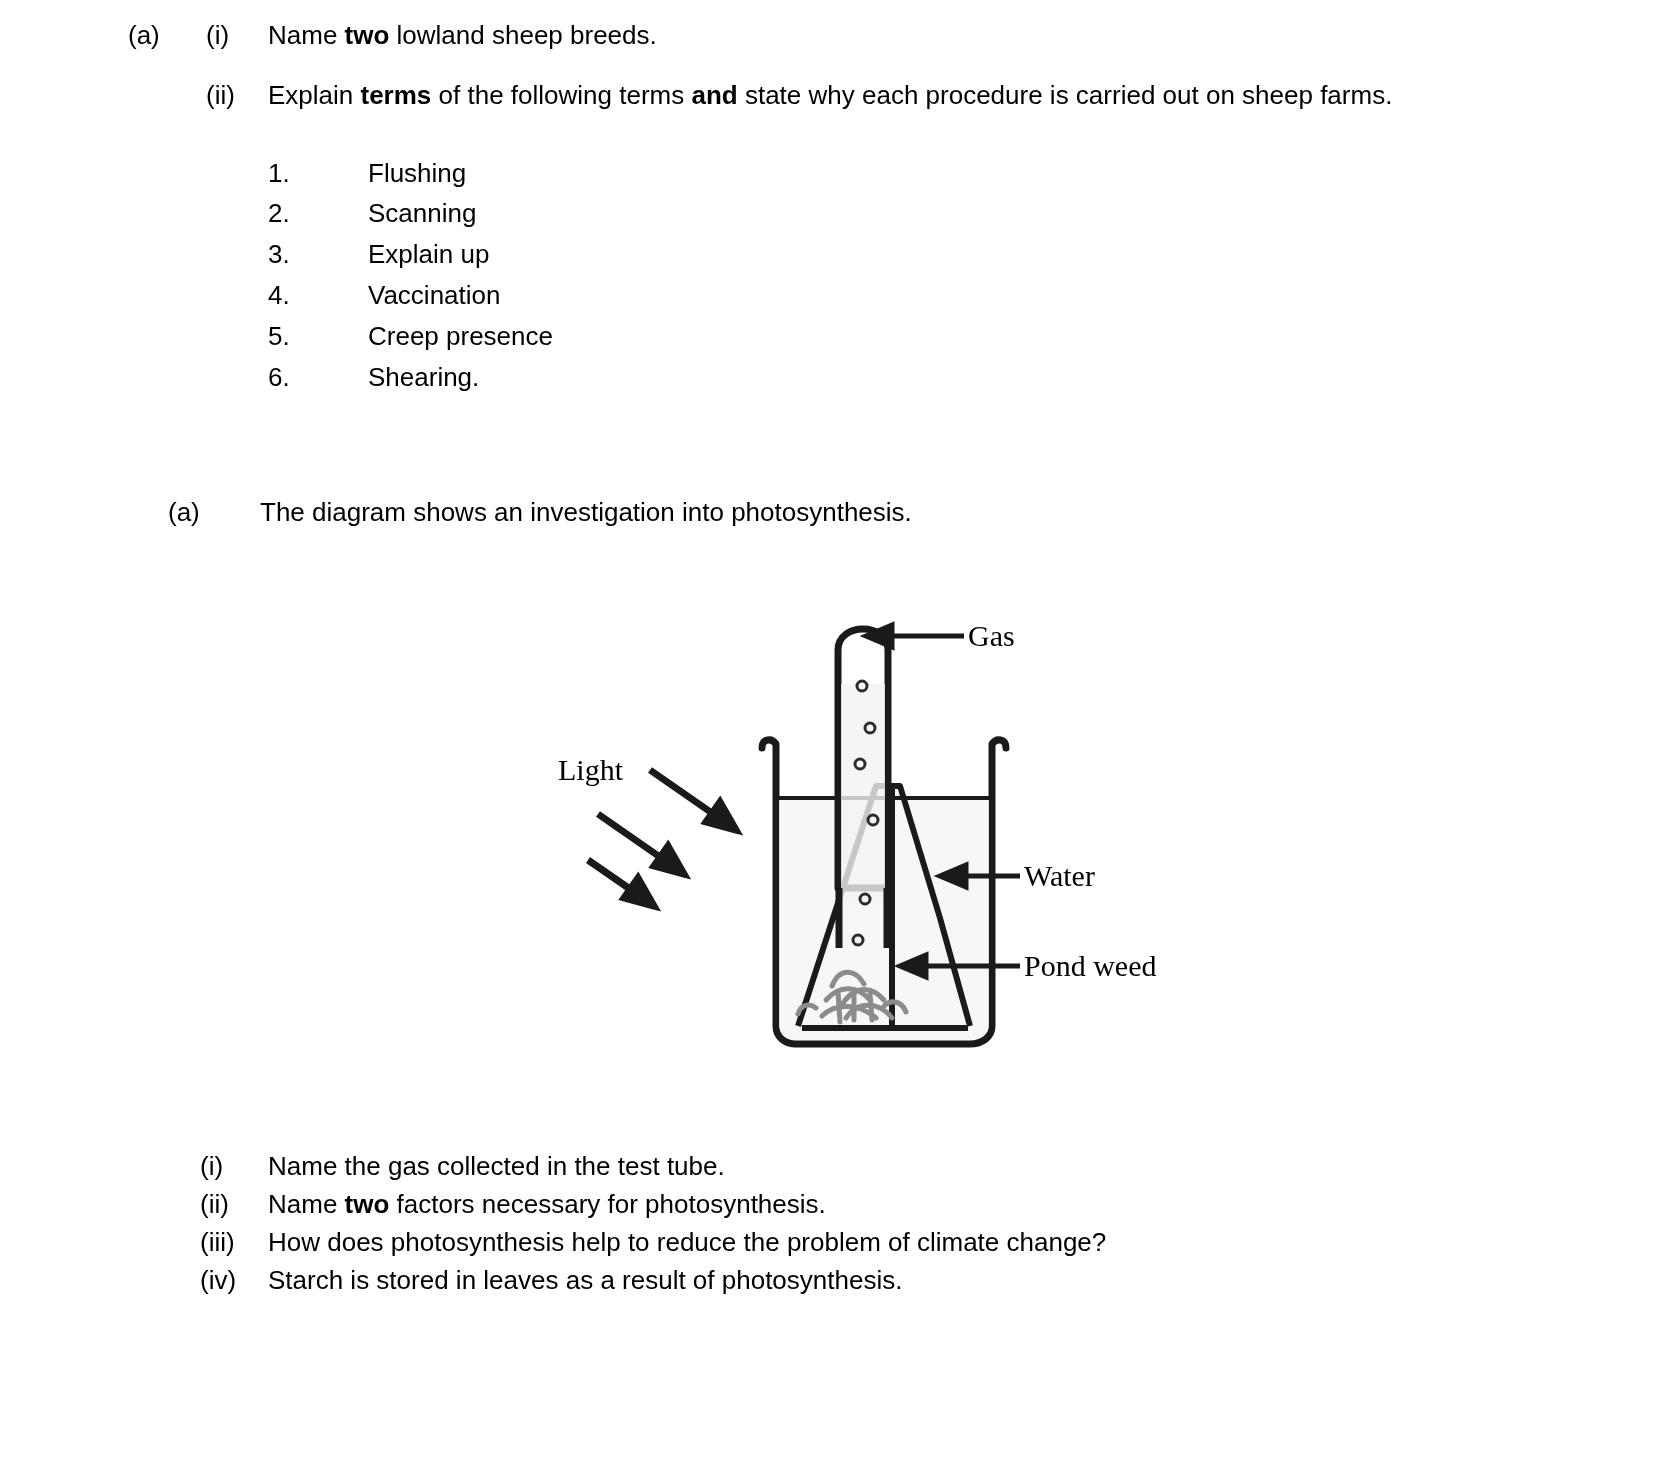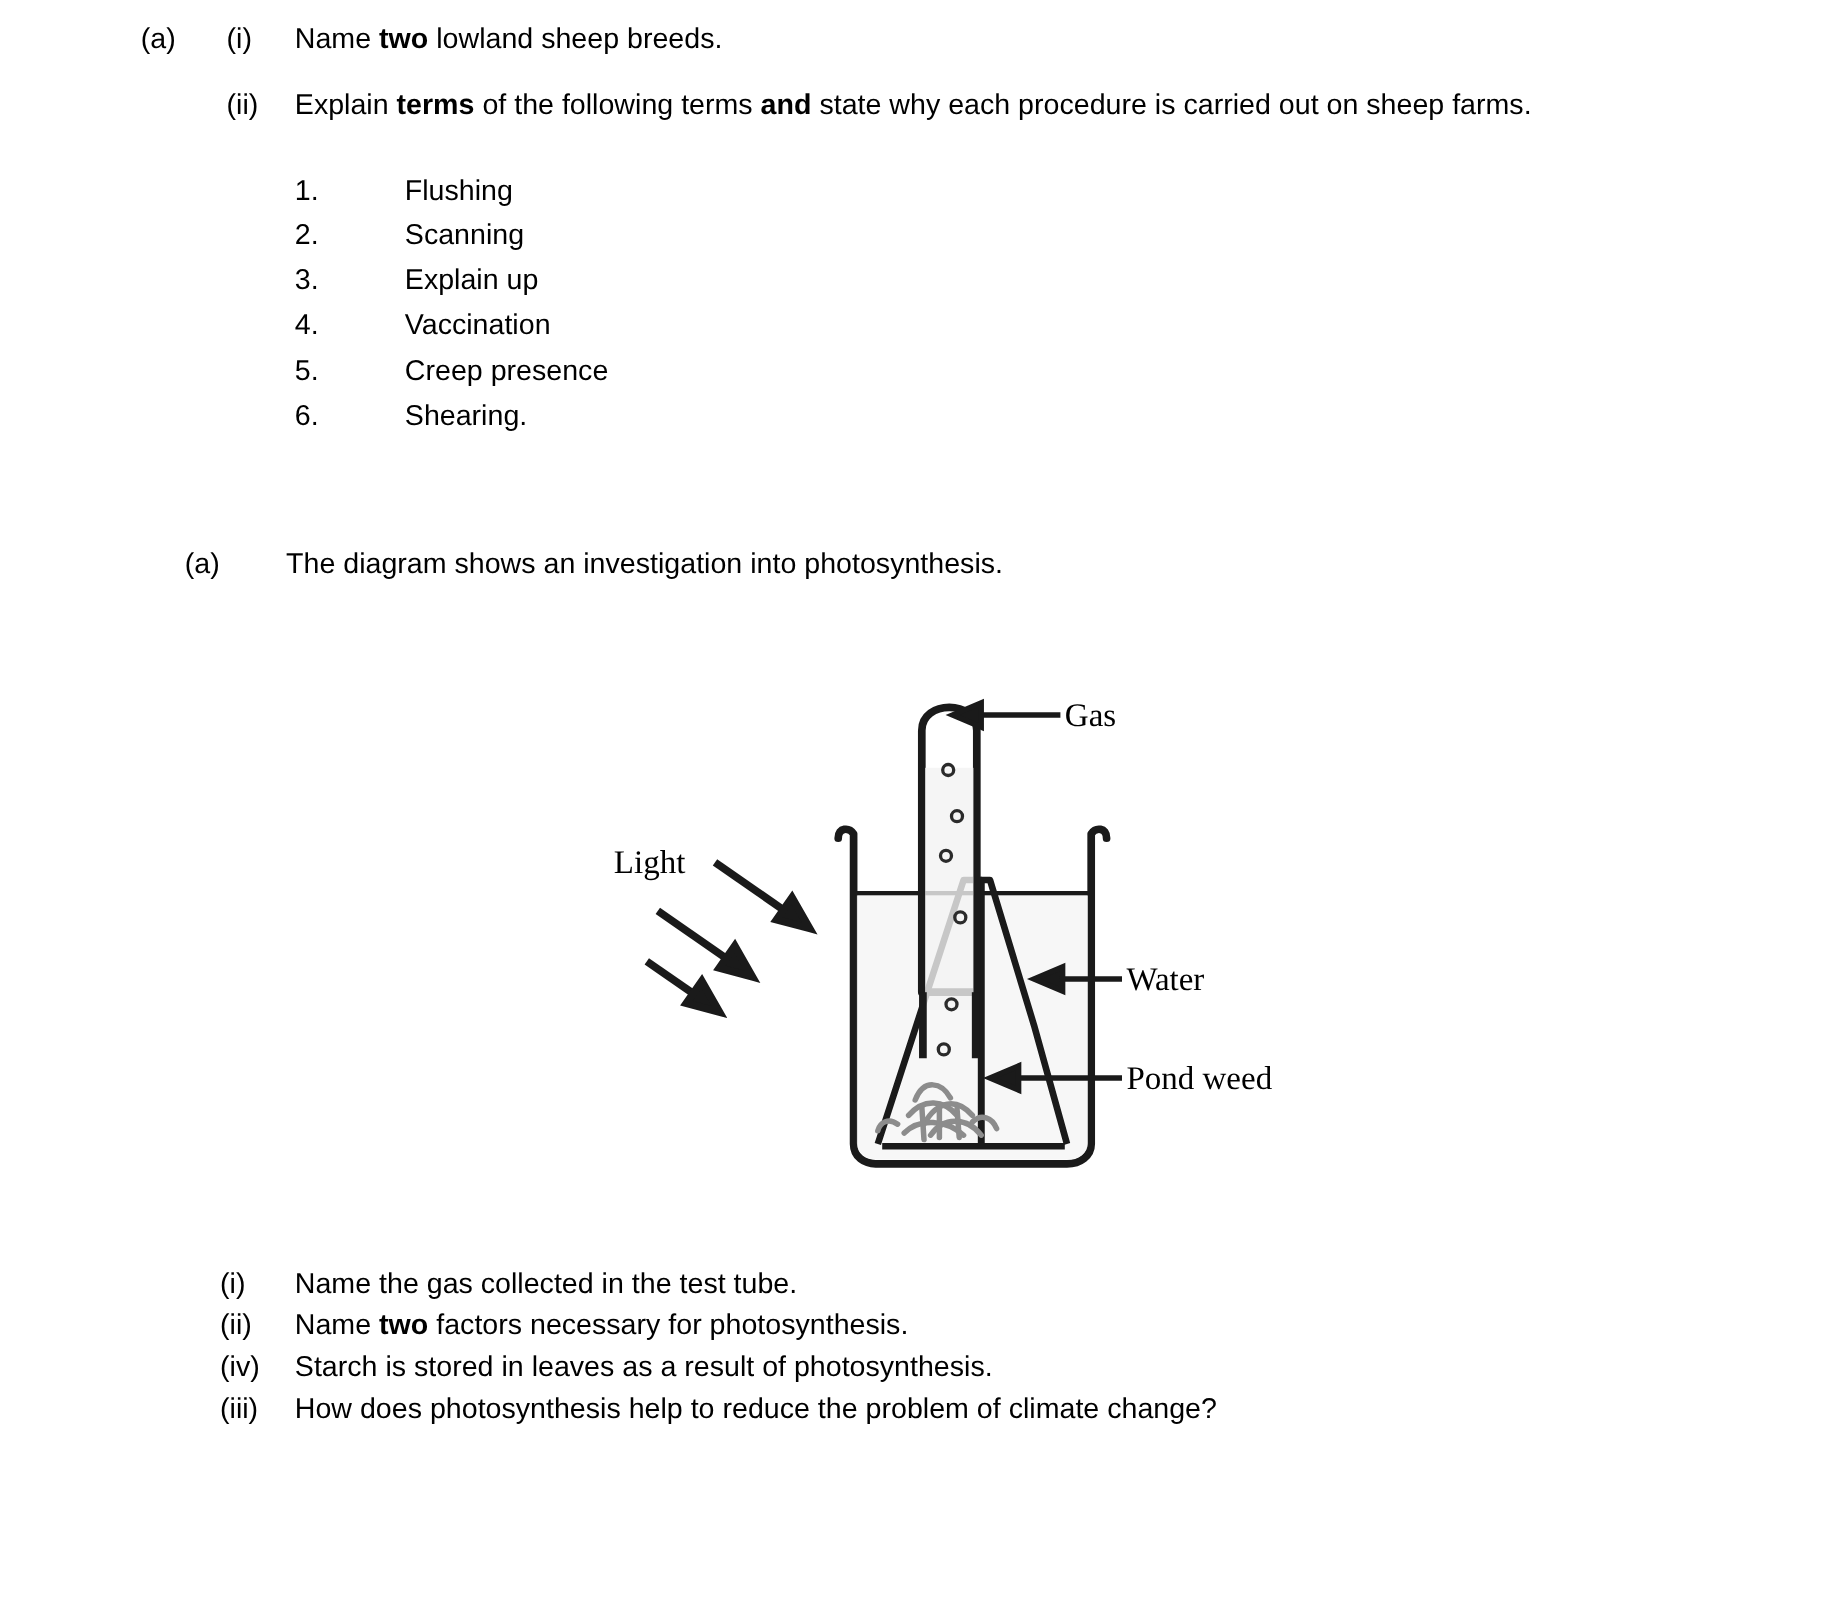--- a/index.html
+++ b/index.html
@@ -69,21 +69,21 @@
     left: 168px;
     top: 495px;
     width: 1300px;
   }
   #row-a2 .lbl-a { width: 92px; flex: 0 0 92px; }
 
   
   #diagram {
     position: absolute;
     left: 540px;
-    top: 602px;
+    top: 588px;
     width: 700px;
     height: 490px;
   }
   #diagram svg { display: block; }
   .dlabel {
     font-family: "Liberation Serif", serif;
     font-size: 30px;
     fill: #000;
   }
 
@@ -232,22 +232,22 @@
   <div id="bottom-list">
     <div class="b-line">
       <span class="b-roman">(i)</span>
       <span class="b-text"><span>Name the gas collected in the test tube.</span><b></b><span></span></span>
     </div>
     <div class="b-line">
       <span class="b-roman">(ii)</span>
       <span class="b-text"><span>Name </span><b>two</b><span> factors necessary for photosynthesis.</span></span>
     </div>
     <div class="b-line">
+      <span class="b-roman">(iii)</span>
+      <span class="b-text"><span>How does photosynthesis help to reduce the problem of climate change?</span><b></b><span></span></span>
+    </div>
+    <div class="b-line">
       <span class="b-roman">(iv)</span>
       <span class="b-text"><span>Starch is stored in leaves as a result of photosynthesis.</span><b></b><span></span></span>
     </div>
-    <div class="b-line">
-      <span class="b-roman">(iii)</span>
-      <span class="b-text"><span>How does photosynthesis help to reduce the problem of climate change?</span><b></b><span></span></span>
-    </div>
   </div>
 
 </div>
 
 </body></html>

